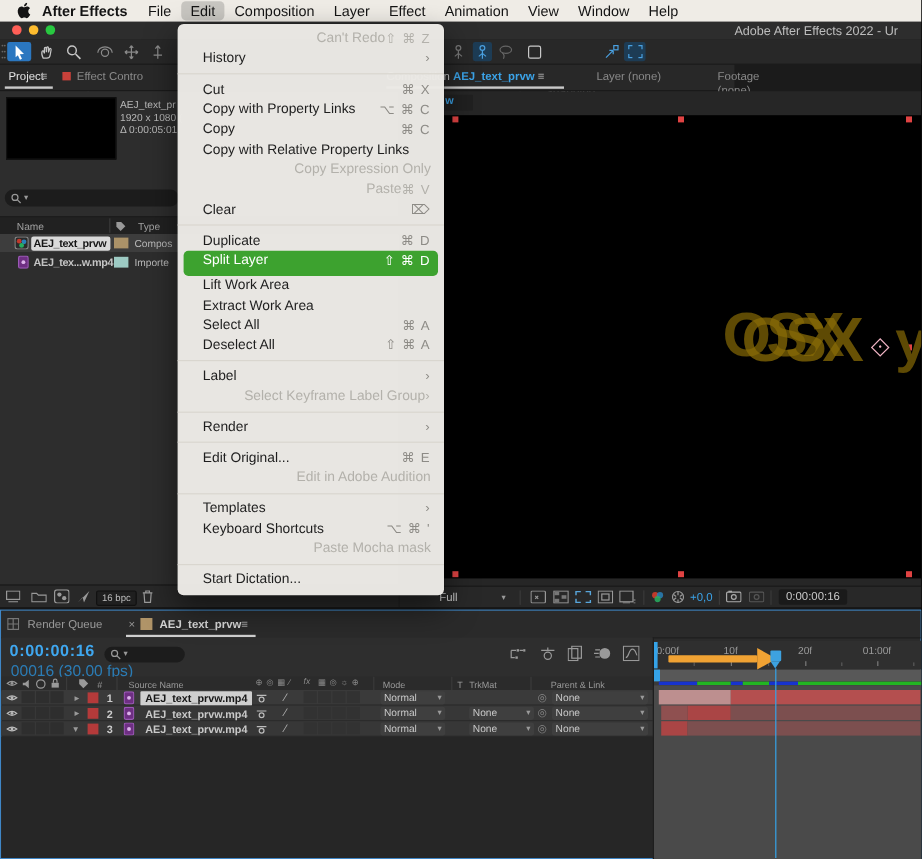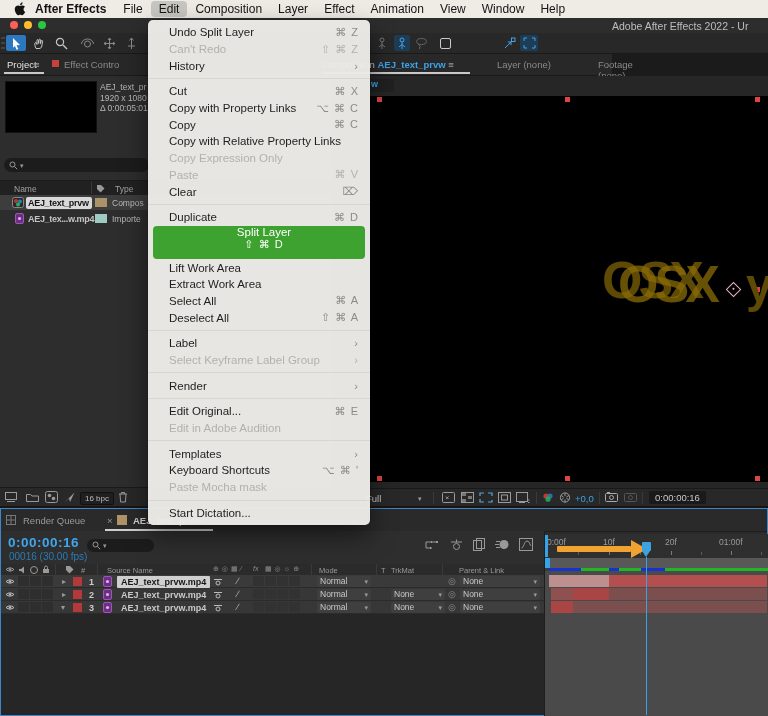--- a/index.html
+++ b/index.html
@@ -14,22 +14,22 @@
   .mb-item{padding:1px 8px;border-radius:4px;}
   .mb-item.active{background:rgba(0,0,0,0.16);}
   
   .menu{position:absolute;left:148px;top:20px;width:222px;background:rgba(236,234,229,0.98);
         border-radius:5px;box-shadow:0 10px 26px rgba(0,0,0,0.5), 0 0 0 0.5px rgba(0,0,0,0.2);
         padding:4px 0;z-index:100;}
   .mi{height:16.7px;display:flex;align-items:center;padding:0 11px 0 21px;
       font-size:11.5px;color:#1e1e1e;}
   .mi .lbl{flex:1;white-space:nowrap;}
   .mi .rt{color:#8d8b86;letter-spacing:1px;font-size:11px;}
-  .mi.disabled,.mi.disabled .rt{color:#b3b1ab;}
-  .mi.highlight{background:#3da22f;border-radius:4px;margin:0 5px;padding:0 6px 17px 16px;color:#fff;flex-direction:column;}
+  .mi.disabled,.mi.disabled .rt{color:#b3b1ab;text-align:right;}
+  .mi.highlight{background:#3da22f;border-radius:4px;margin:0 5px;padding:0 6px 4px 16px;color:#fff;}
   .mi.highlight .rt{color:#fff;}
   .mi.sep{height:1px;background:#d9d6cf;margin:4px 0;padding:0;}
   
   .titlebar{position:absolute;left:0;top:18px;width:768px;height:15px;background:#2d2d2d;}
   .tl-dot{position:absolute;top:3px;width:8px;height:8px;border-radius:50%;}
   .win-title{position:absolute;top:2px;left:612px;white-space:nowrap;font-size:10.5px;color:#bdbdbd;}
   .toolbar{position:absolute;left:0;top:33px;width:768px;height:20px;background:#282828;
            border-bottom:1px solid #1a1a1a;}
   .tool{position:absolute;top:2px;height:16px;display:flex;align-items:center;justify-content:center;}
   .tabsrow{position:absolute;left:0;top:54px;width:612px;height:21px;background:#282828;
@@ -341,21 +341,21 @@
       <span class="a" style="left:22px;top:6px;color:#9a9a9a;">Render Queue</span>
       <span class="a" style="left:106px;top:6px;color:#9a9a9a;">×</span>
       <span class="a" style="left:116px;top:6px;width:10px;height:10px;background:#b09468;"></span>
       <span class="a" style="left:132px;top:6px;color:#d6d6d6;font-weight:bold;">AEJ_text_prvw</span>
       <span class="a" style="left:200px;top:6px;color:#9a9a9a;">≡</span>
       <span class="a" style="left:104px;bottom:0;width:108px;height:2px;background:#cfcfcf;"></span>
     </div>
 
     <div class="a" style="left:0;top:22px;width:543px;height:33px;background:#2e2e2e;">
       <span class="a" style="left:7px;top:4px;font-size:13.5px;font-weight:bold;color:#3fa7ef;letter-spacing:0.5px;">0:00:00:16</span>
-      <span class="a" style="left:8px;top:20px;font-size:10px;color:#2b7cb5;">00016 (30.00 fps)</span>
+      <span class="a" style="left:8px;top:20px;font-size:13px;color:#2b7cb5;">00016 (30.00 fps)</span>
       <div class="a srchbox" style="left:86px;top:8px;width:62px;height:13px;">
         <svg width="9" height="9">
             <circle cx="3.5" cy="3.5" r="2.5" fill="none" stroke="#999"></circle>
             <line x1="5.5" y1="5.5" x2="8.2" y2="8.2" stroke="#999"></line>
           </svg>
         <span class="caret">▾</span>
       </div>
       <svg class="a" style="left:423px;top:8px;" width="14" height="12">
           <path d="M2 3 h4 M2 3 v6 h3 M9 3 h3" stroke="#999" fill="none"></path>
           <rect x="6.5" y="2" width="2" height="2" fill="#999"></rect>
@@ -573,24 +573,20 @@
     <div class="a" style="left:556px;top:37px;width:74px;height:6px;background:#f0a233;border-radius:1px;z-index:20;"></div>
     <div class="a" style="left:630px;top:31px;width:0;height:0;border-top:9px solid transparent;border-bottom:9px solid transparent;border-left:16px solid #f0a233;z-index:20;"></div>
 
     <div class="a" style="left:641px;top:33px;width:9px;height:9px;background:#3da2e0;border-radius:1px;z-index:21;"></div>
     <div class="a" style="left:641px;top:42px;width:0;height:0;border-left:4.5px solid transparent;border-right:4.5px solid transparent;border-top:6px solid #3da2e0;z-index:21;"></div>
     <div class="a" style="left:645px;top:48px;width:1px;height:158px;background:#36a3e8;z-index:19;"></div>
   </div>
 
   <div class="menu">
 
-      <div class="mi">
-        <span class="lbl">Undo Split Layer</span>
-        <span class="rt">⌘ Z</span>
-      </div>
 
       <div class="mi disabled">
         <span class="lbl">Can't Redo</span>
         <span class="rt">⇧ ⌘ Z</span>
       </div>
 
       <div class="mi">
         <span class="lbl">History</span>
         <span class="rt">›</span>
       </div>

